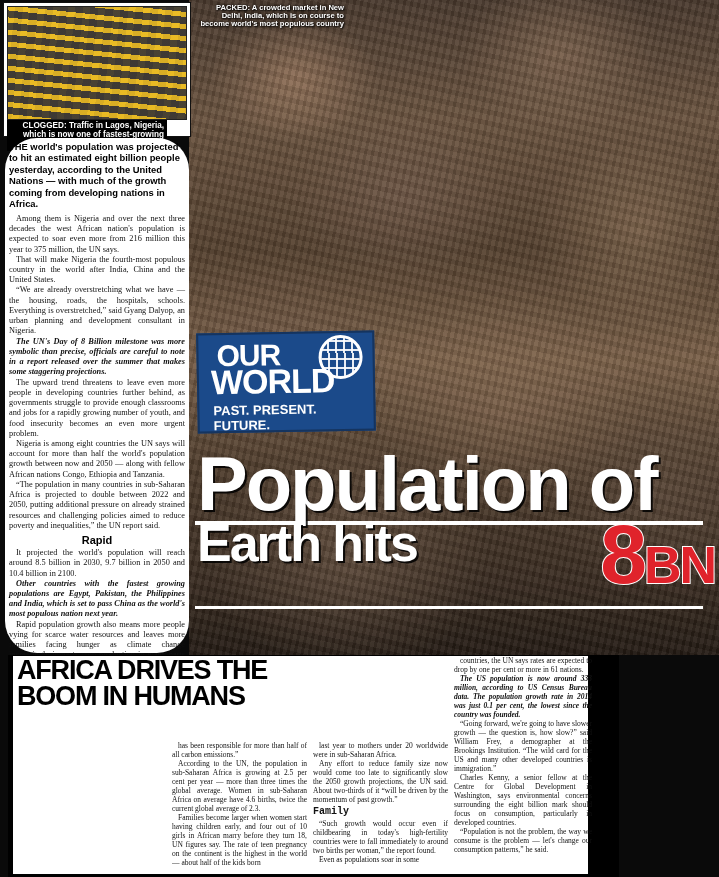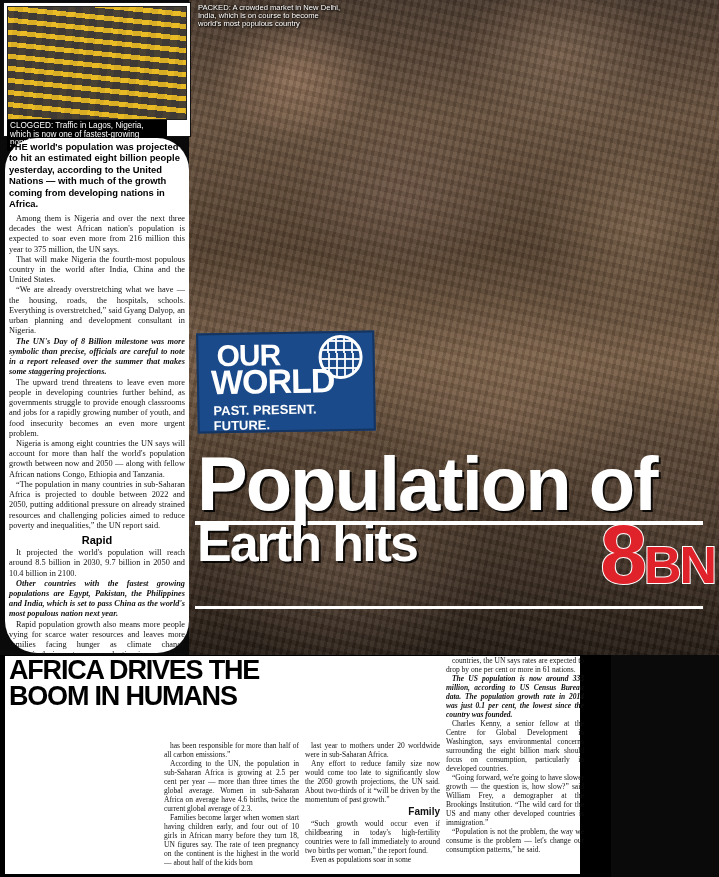--- a/index.html
+++ b/index.html
@@ -43,21 +43,21 @@
       repeating-linear-gradient(96deg, rgba(255,215,60,.6) 0 7px, rgba(80,75,70,.85) 7px 15px),
       linear-gradient(180deg,#8a8378 0%, #6e665c 40%, #5a5248 100%);
     border: 1px solid #222;
   }
   .photo-frame-white {
     position:absolute; left:3px; top:2px; width:188px; height:135px;
     background:#fff; border:1px solid #111;
   }
   .cap {
     position: absolute; color: #fff; font-family: "Liberation Sans", sans-serif;
-    font-weight: normal; line-height: 1.06;
+    font-weight: bold; line-height: 1.06; text-align: right;
   }
   .cap-lagos {
     left: 7px; top: 120px; width: 160px;
     background: #000; font-size: 8.2px; padding: 2px 3px 3px 3px;
   }
   .cap-packed {
     left: 196px; top: 3px; width: 150px;
     font-size: 7.6px; text-shadow: 0 0 3px #000, 1px 1px 2px #000;
     padding: 1px 2px;
   }
@@ -134,41 +134,41 @@
     color:#e0232b; line-height:1;
     -webkit-text-stroke: 2px #ffffff;
     paint-order: stroke fill;
   }
   .bn-8 { font-size: 84px; letter-spacing:-3px; }
   .bn-bn { font-size: 52px; letter-spacing:-2px; }
   .hl-rule2 { height: 3px; background:#fff; width: 508px; margin-top: -4px; }
 
   
   .lower {
-    position:absolute; left:0; top:655px; width:611px; height:222px; background:#000;
+    position:absolute; left:8px; top:655px; width:611px; height:222px; background:#000;
   }
   .lower-white {
     position:absolute; left:5px; top:1px; width:575px; height:218px;
     background:#fff; padding: 2px 4px;
   }
   .deck {
     font-family:"Liberation Sans", sans-serif; font-weight:bold;
     font-size: 27px; line-height: .96; color:#000;
     letter-spacing:-1.2px; width: 275px;
   }
   .cols3 { position:absolute; left:4px; top:0; width:572px; height:218px; }
   .col {
     position:absolute; top:0; width:138px; font-size:7.5px; line-height:1.2;
     text-align:justify; color:#111; font-family:"Liberation Serif", serif;
   }
   .col p { text-indent: 6px; }
   .col p.ital { font-style: italic; font-weight: bold; text-indent:6px; }
   .col .subhead2 {
-    font-family:Liberation Sans, sans-serif; font-weight:bold;
-    font-size: 10px; text-align:right; margin: 2px 0 1px 0; text-indent:0;
+    font-family:Liberation Mono, monospace; font-weight:bold;
+    font-size: 10px; text-align:left; margin: 2px 0 1px 0; text-indent:0;
   }
   #col1 { left: 155px; top: 85px; width: 135px; }
   #col2 { left: 296px; top: 85px; width: 135px; }
   #col3 { left: 437px; top: 0px; width: 138px; }
 </style>
 </head>
 <body>
 
 <div class="page">
 
@@ -234,22 +234,22 @@
         <div class="col" id="col2">
           <p>last year to mothers under 20 worldwide were in sub-Saharan Africa.</p>
           <p>Any effort to reduce family size now would come too late to significantly slow the 2050 growth projections, the UN said. About two-thirds of it “will be driven by the momentum of past growth.”</p>
           <div class="subhead2">Family</div>
           <p>“Such growth would occur even if childbearing in today's high-fertility countries were to fall immediately to around two births per woman,” the report found.</p>
           <p>Even as populations soar in some</p>
         </div>
         <div class="col" id="col3">
           <p>countries, the UN says rates are expected to drop by one per cent or more in 61 nations.</p>
           <p class="ital">The US population is now around 333 million, according to US Census Bureau data. The population growth rate in 2014 was just 0.1 per cent, the lowest since the country was founded.</p>
+          <p>“Going forward, we're going to have slower growth — the question is, how slow?” said William Frey, a demographer at the Brookings Institution. “The wild card for the US and many other developed countries is immigration.”</p>
           <p>Charles Kenny, a senior fellow at the Centre for Global Development in Washington, says environmental concerns surrounding the eight billion mark should focus on consumption, particularly in developed countries.</p>
-          <p>“Going forward, we're going to have slower growth — the question is, how slow?” said William Frey, a demographer at the Brookings Institution. “The wild card for the US and many other developed countries is immigration.”</p>
           <p>“Population is not the problem, the way we consume is the problem — let's change our consumption patterns,” he said.</p>
         </div>
       </div>
     </div>
 
   </div>
 
 </div>
 
 </body></html>

